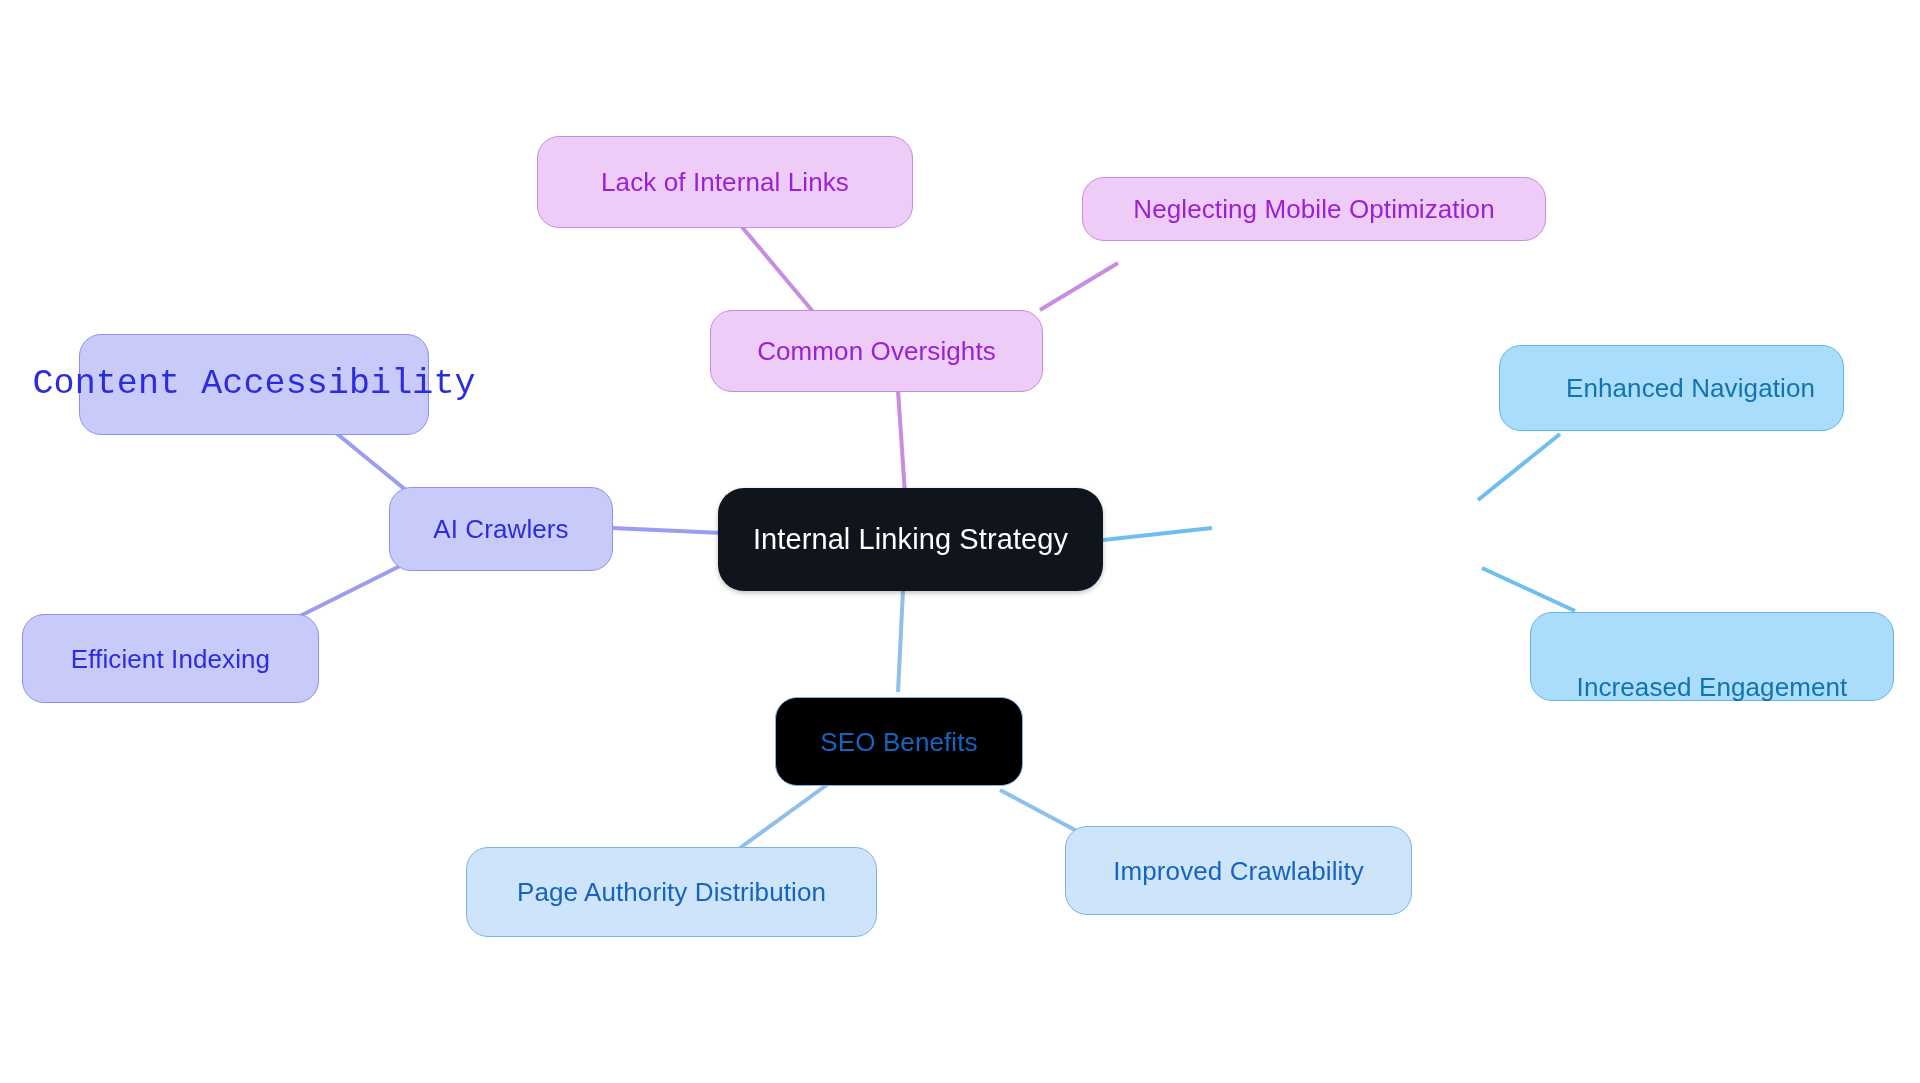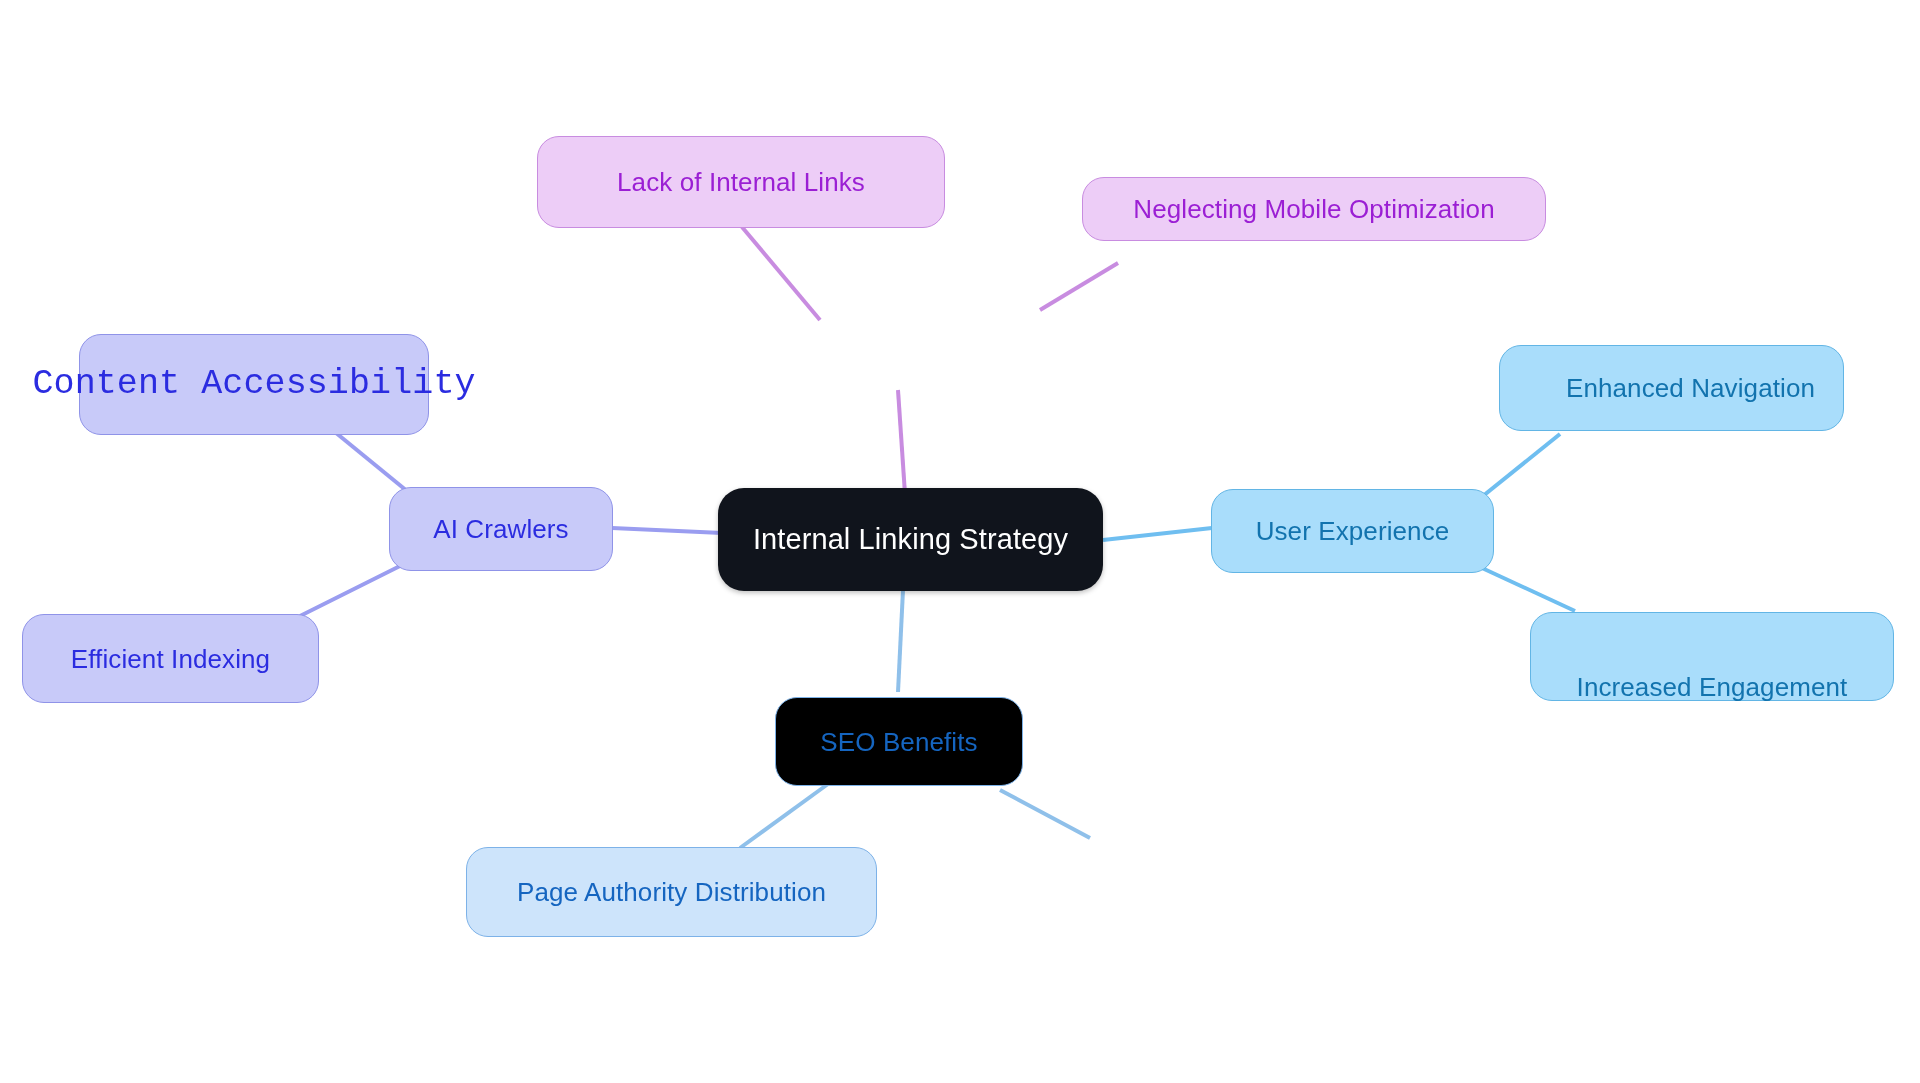--- a/index.html
+++ b/index.html
@@ -80,22 +80,26 @@
     <path d="M 828 784 L 740 848" fill="none" stroke="#8fc0ea" stroke-width="4"></path>
 
     <path d="M 1000 790 L 1090 838" fill="none" stroke="#8fc0ea" stroke-width="4"></path>
   </svg>
 
   <div class="node root" style="left:718px; top:488px; width:385px; height:103px;
               background:#10141c; color:#ffffff; font-size:29px;">
     <span class="node-label">Internal Linking Strategy</span>
   </div>
 
+  <div class="node" style="left:710px; top:310px; width:333px; height:82px;
+              background:#edcdf7; border-color:#c88ce0; color:#9b1fd4; font-size:26px;">
+    <span class="node-label">Common Oversights</span>
+  </div>
 
-  <div class="node" style="left:537px; top:136px; width:408px; height:92px;
+  <div class="node" style="left:537px; top:136px; width:376px; height:92px;
               background:#edcdf7; border-color:#c88ce0; color:#9b1fd4; font-size:26px;">
     <span class="node-label">Lack of Internal Links</span>
   </div>
 
   <div class="node" style="left:1062px; top:177px; width:464px; height:64px;
               background:#edcdf7; border-color:#c88ce0; color:#9b1fd4; font-size:26px;margin-left:20px;">
     <span class="node-label">Neglecting Mobile Optimization</span>
   </div>
 
   <div class="node" style="left:389px; top:487px; width:224px; height:84px;
@@ -106,24 +110,20 @@
   <div class="node" style="left:79px; top:334px; width:350px; height:101px;
               background:#c8caf9; border-color:#8f93e8; color:#2b2ce0; font-size:35px;font-family:Liberation Mono, monospace;">
     <span class="node-label">Content Accessibility</span>
   </div>
 
   <div class="node" style="left:22px; top:614px; width:297px; height:89px;
               background:#c8caf9; border-color:#8f93e8; color:#2b2ce0; font-size:26px;">
     <span class="node-label">Efficient Indexing</span>
   </div>
 
-  <div class="node" style="left:1211px; top:489px; width:283px; height:84px;
-              background:#a9ddfb; border-color:#62b5e5; color:#1273ae; font-size:26px;">
-    <span class="node-label">User Experience</span>
-  </div>
 
   <div class="node" style="left:1499px; top:345px; width:345px; height:86px;
               background:#a9ddfb; border-color:#62b5e5; color:#1273ae; font-size:26px;padding-left:38px;">
     <span class="node-label">Enhanced Navigation</span>
   </div>
 
   <div class="node" style="left:1530px; top:612px; width:364px; height:89px;
               background:#a9ddfb; border-color:#62b5e5; color:#1273ae; font-size:26px;align-items:flex-end;">
     <span class="node-label">Increased Engagement</span>
   </div>
@@ -131,14 +131,18 @@
   <div class="node" style="left:775px; top:697px; width:248px; height:89px;
               background:#000000; border-color:#7db2e8; color:#1565c0; font-size:26px;">
     <span class="node-label">SEO Benefits</span>
   </div>
 
   <div class="node" style="left:466px; top:847px; width:411px; height:90px;
               background:#cde4fb; border-color:#7db2e8; color:#1565c0; font-size:26px;">
     <span class="node-label">Page Authority Distribution</span>
   </div>
 
+  <div class="node" style="left:1065px; top:826px; width:347px; height:89px;
+              background:#cde4fb; border-color:#7db2e8; color:#1565c0; font-size:26px;">
+    <span class="node-label">Improved Crawlability</span>
+  </div>
 
 </div>
 
 </body></html>

